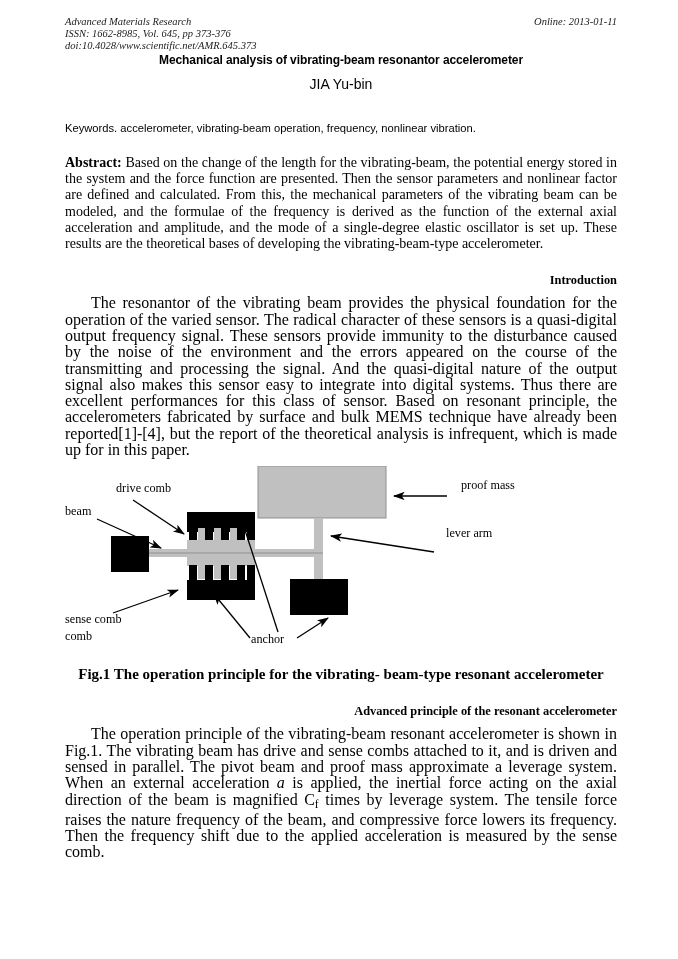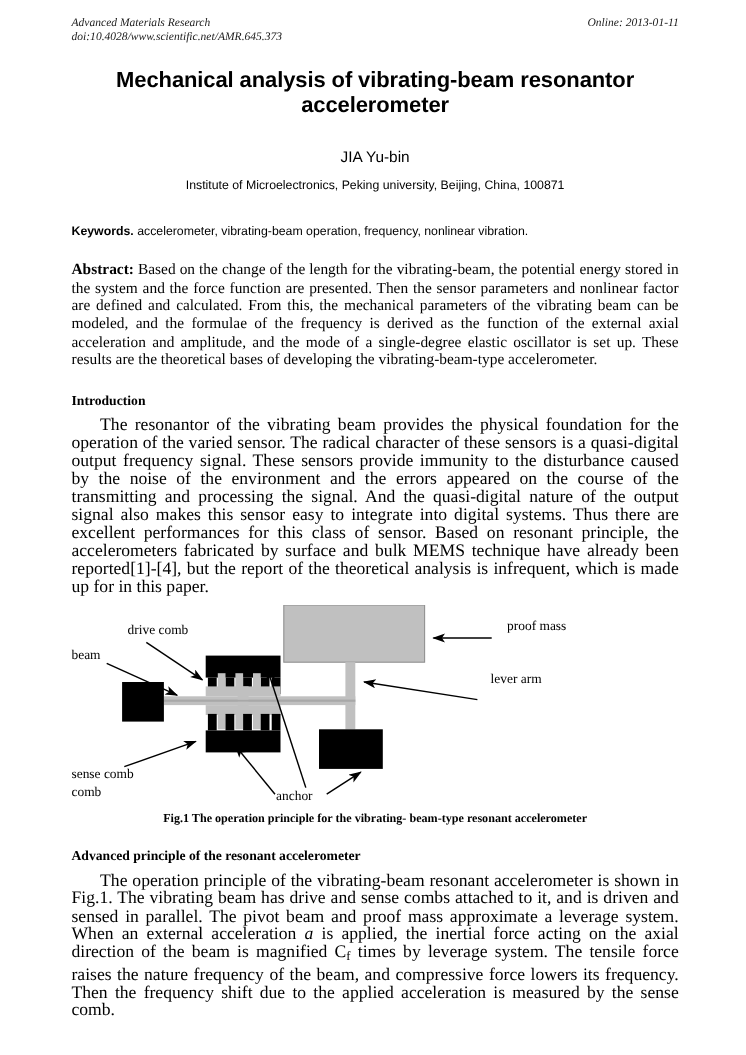--- a/index.html
+++ b/index.html
@@ -43,29 +43,28 @@
     position: absolute;
     right: 0;
     top: 0;
     font-style: italic;
     font-size: 10.5px;
     white-space: nowrap;
   }
 
   
   .title {
-    margin-top: 22px;
     text-align: center;
     font-family: "Liberation Sans", sans-serif;
     font-weight: bold;
-    font-size: 20px;
+    font-size: 12px;
     letter-spacing: -0.1px;
   }
   .author {
-    margin-top: 26px;
+    margin-top: 9px;
     text-align: center;
     font-family: "Liberation Sans", sans-serif;
     font-size: 14px;
   }
   .affiliation {
     margin-top: 13px;
     text-align: center;
     font-family: "Liberation Sans", sans-serif;
     font-size: 11.2px;
   }
@@ -76,51 +75,52 @@
     font-size: 11.2px;
   }
 
   
   .keywords {
     margin-top: 30px;
     font-family: "Liberation Sans", sans-serif;
     font-size: 11.2px;
   }
   .keywords .lead {
-    font-weight: bold;
+    font-weight: normal;
   }
 
   
   .abstract {
     margin-top: 21px;
     font-size: 14px;
     line-height: 16.3px;
     text-align: justify;
   }
   .abstract .lead { font-weight: bold; }
 
   
   .section-head {
     margin-top: 21px;
     font-weight: bold;
     font-size: 12.4px;
+    text-align: right;
   }
   .para {
     margin-top: 7px;
     font-size: 16px;
     line-height: 16.3px;
     text-align: justify;
     text-indent: 26px;
   }
 
   .fig-caption {
-    margin-top: 6px;
+    margin-top: 18px;
     text-align: center;
     font-weight: bold;
-    font-size: 11px;
+    font-size: 15px;
   }
 
   .sub { font-size: 0.72em; vertical-align: -0.26em; }
   .ital { font-style: italic; }
 
   
   .figure-wrap {
     position: relative;
     margin-top: 8px;
     width: 552px;
@@ -130,28 +130,28 @@
 </style>
 </head>
 <body>
 
 <div class="page">
   <div class="content">
 
     <div class="masthead">
       <div class="masthead-left">
         <div>Advanced Materials Research</div>
+        <div>ISSN: 1662-8985, Vol. 645, pp 373-376</div>
         <div>doi:10.4028/www.scientific.net/AMR.645.373</div>
       </div>
       <div class="masthead-right">Online: 2013-01-11</div>
     </div>
 
     <div class="title">Mechanical analysis of vibrating-beam resonantor accelerometer</div>
     <div class="author">JIA Yu-bin</div>
-    <div class="affiliation">Institute of Microelectronics, Peking university, Beijing, China, 100871</div>
 
     <div class="keywords">
       <span class="lead">Keywords.</span><span> accelerometer, vibrating-beam operation, frequency, nonlinear vibration.</span>
     </div>
 
     <div class="abstract">
       <span class="lead">Abstract:</span><span> Based on the change of the length for the vibrating-beam, the potential energy stored in the system and the force function are presented. Then the sensor parameters and nonlinear factor are defined and calculated. From this, the mechanical parameters of the vibrating beam can be modeled, and the formulae of the frequency is derived as the function of the external axial acceleration and amplitude, and the mode of a single-degree elastic oscillator is set up. These results are the theoretical bases of developing the vibrating-beam-type accelerometer.</span>
     </div>
 
     <div class="section-head">Introduction</div>

